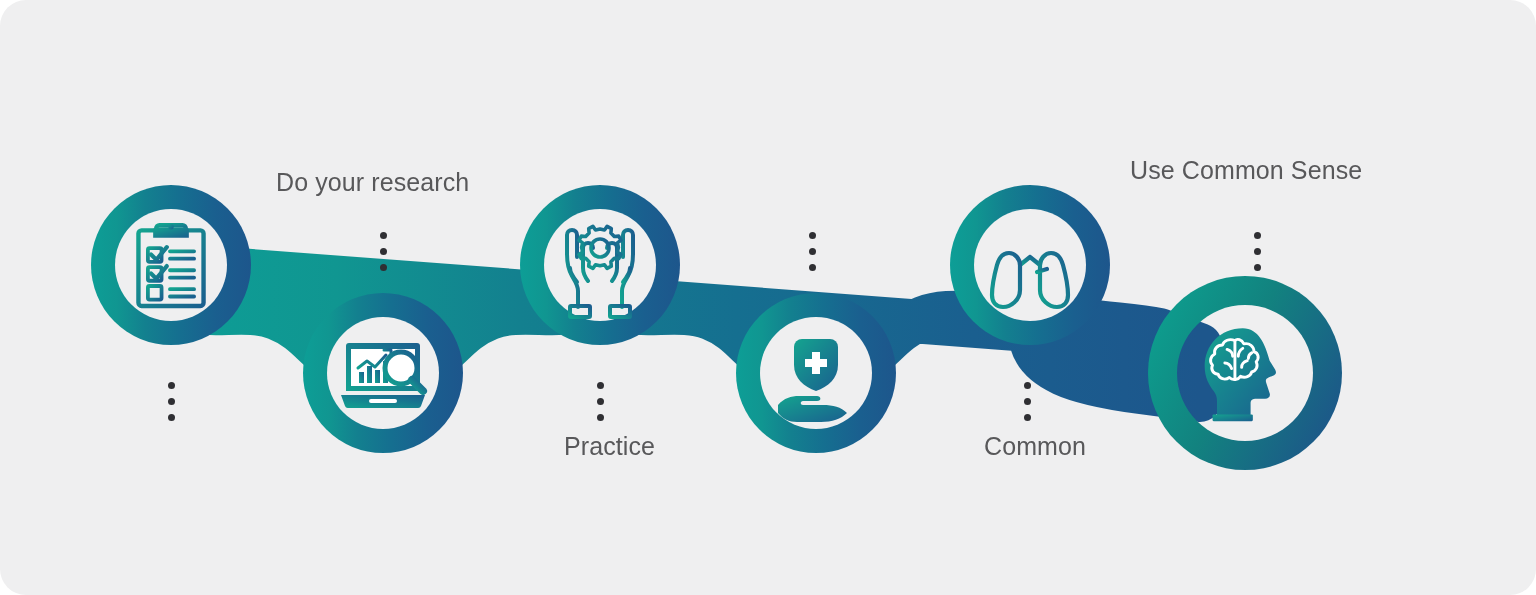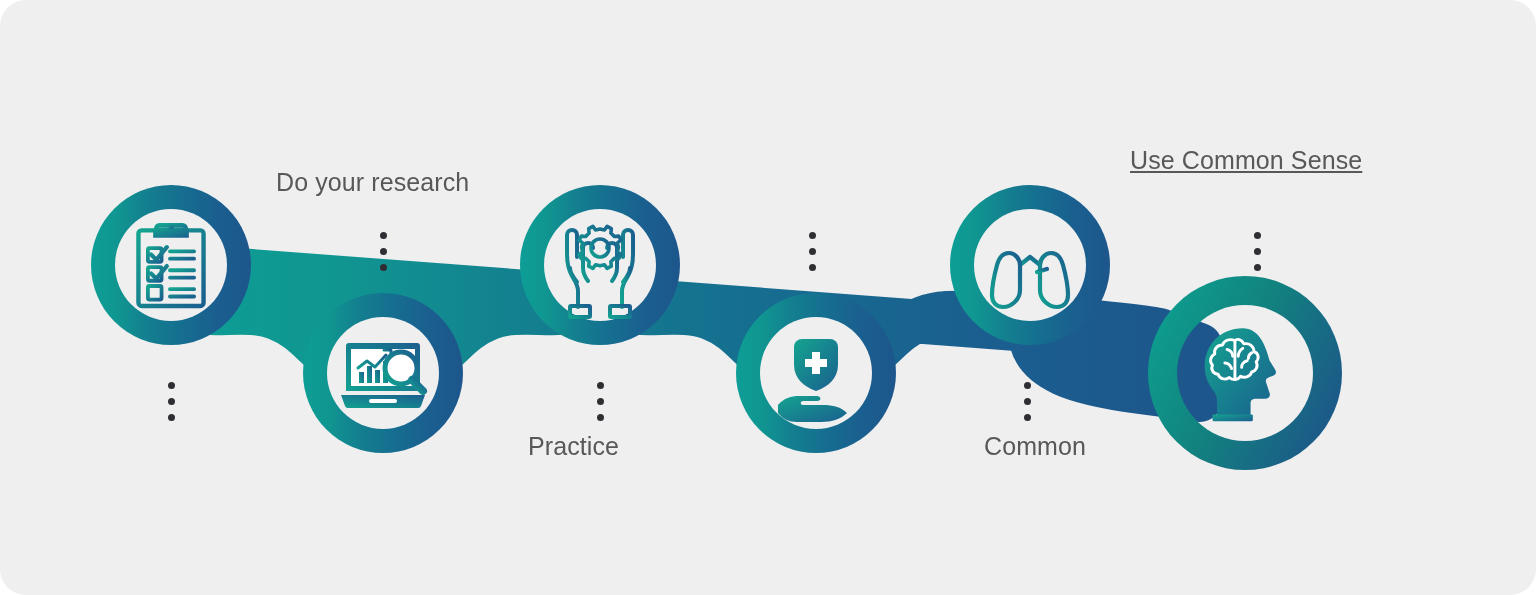--- a/index.html
+++ b/index.html
@@ -162,23 +162,23 @@
         <path d="M26 21 c3 1 5 3 5 6"></path>
         <path d="M40 20 c-3 2 -4 4 -4 7"></path>
         <path d="M24 33 c3 0 5 2 6 5"></path>
         <path d="M44 31 c-3 1 -5 3 -5 6"></path>
         <path d="M48 24 c-2 1 -3 3 -3 5"></path>
       </g>
     </g>
   </svg>
 
   <div class="label" style="left:276px; top:168px;">Do your research</div>
-  <div class="label" style="left:528px; top:432px;text-align:right;">Practice</div>
+  <div class="label" style="left:564px; top:432px;text-align:right;">Practice</div>
   <div class="label" style="left:984px; top:432px;">Common</div>
-  <div class="label" style="left:1130px;top:146px;text-decoration:underline;">Use Common Sense</div>
+  <div class="label" style="left:1130px;top:156px;">Use Common Sense</div>
 
   <div class="dots" style="left:167px; top:382px;">
     <i></i>
       <i></i>
       <i></i>
   </div>
   <div class="dots" style="left:379px; top:232px;">
     <i></i>
       <i></i>
       <i></i>

